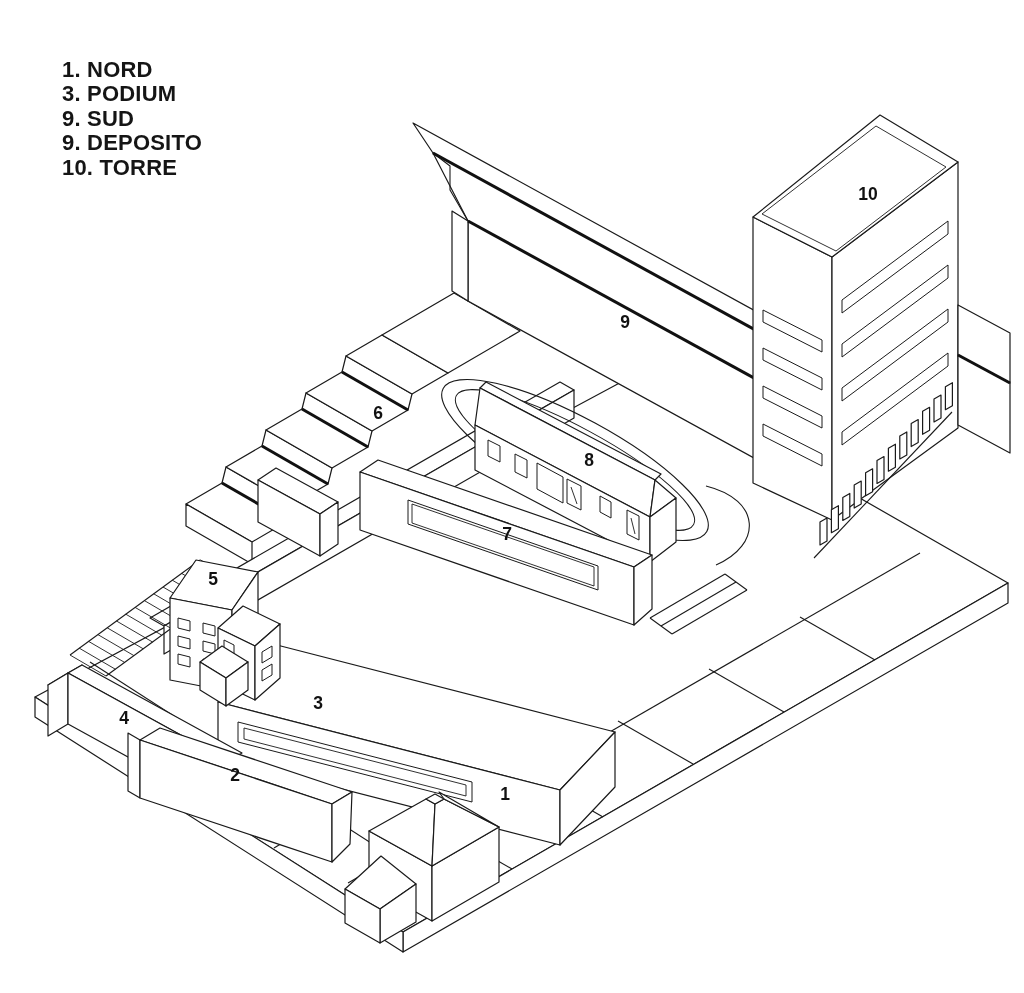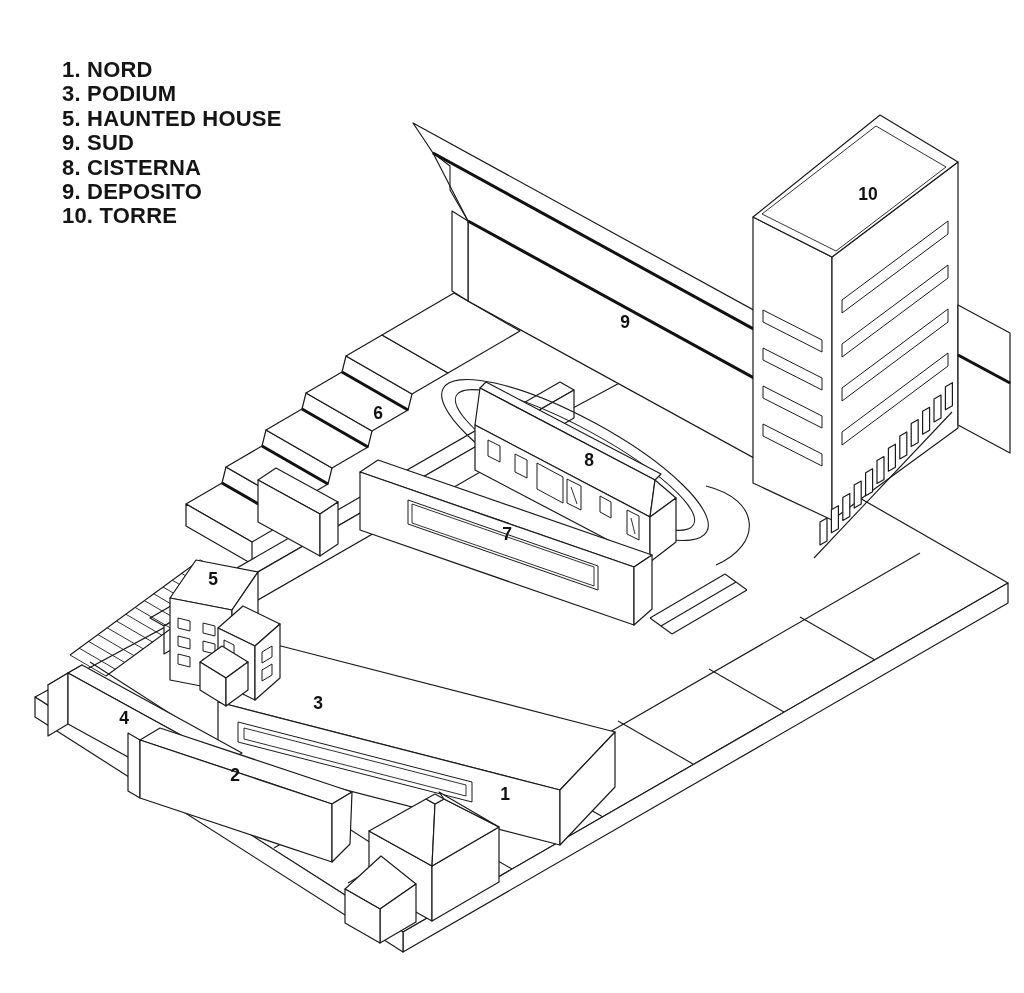--- a/index.html
+++ b/index.html
@@ -247,19 +247,17 @@
       <text x="507" y="540">7</text>
       <text x="589" y="466">8</text>
       <text x="625" y="328">9</text>
       <text x="868" y="200">10</text>
     </g>
   </svg>
 
   <div class="legend">
     <div class="item">1. NORD</div>
     <div class="item">3. PODIUM</div>
-    <div class="item">5. HAUNTED HOUSE</div>
     <div class="item">9. SUD</div>
-    <div class="item">8. CISTERNA</div>
     <div class="item">9. DEPOSITO</div>
     <div class="item">10. TORRE</div>
   </div>
 </div>
 
 </body></html>

